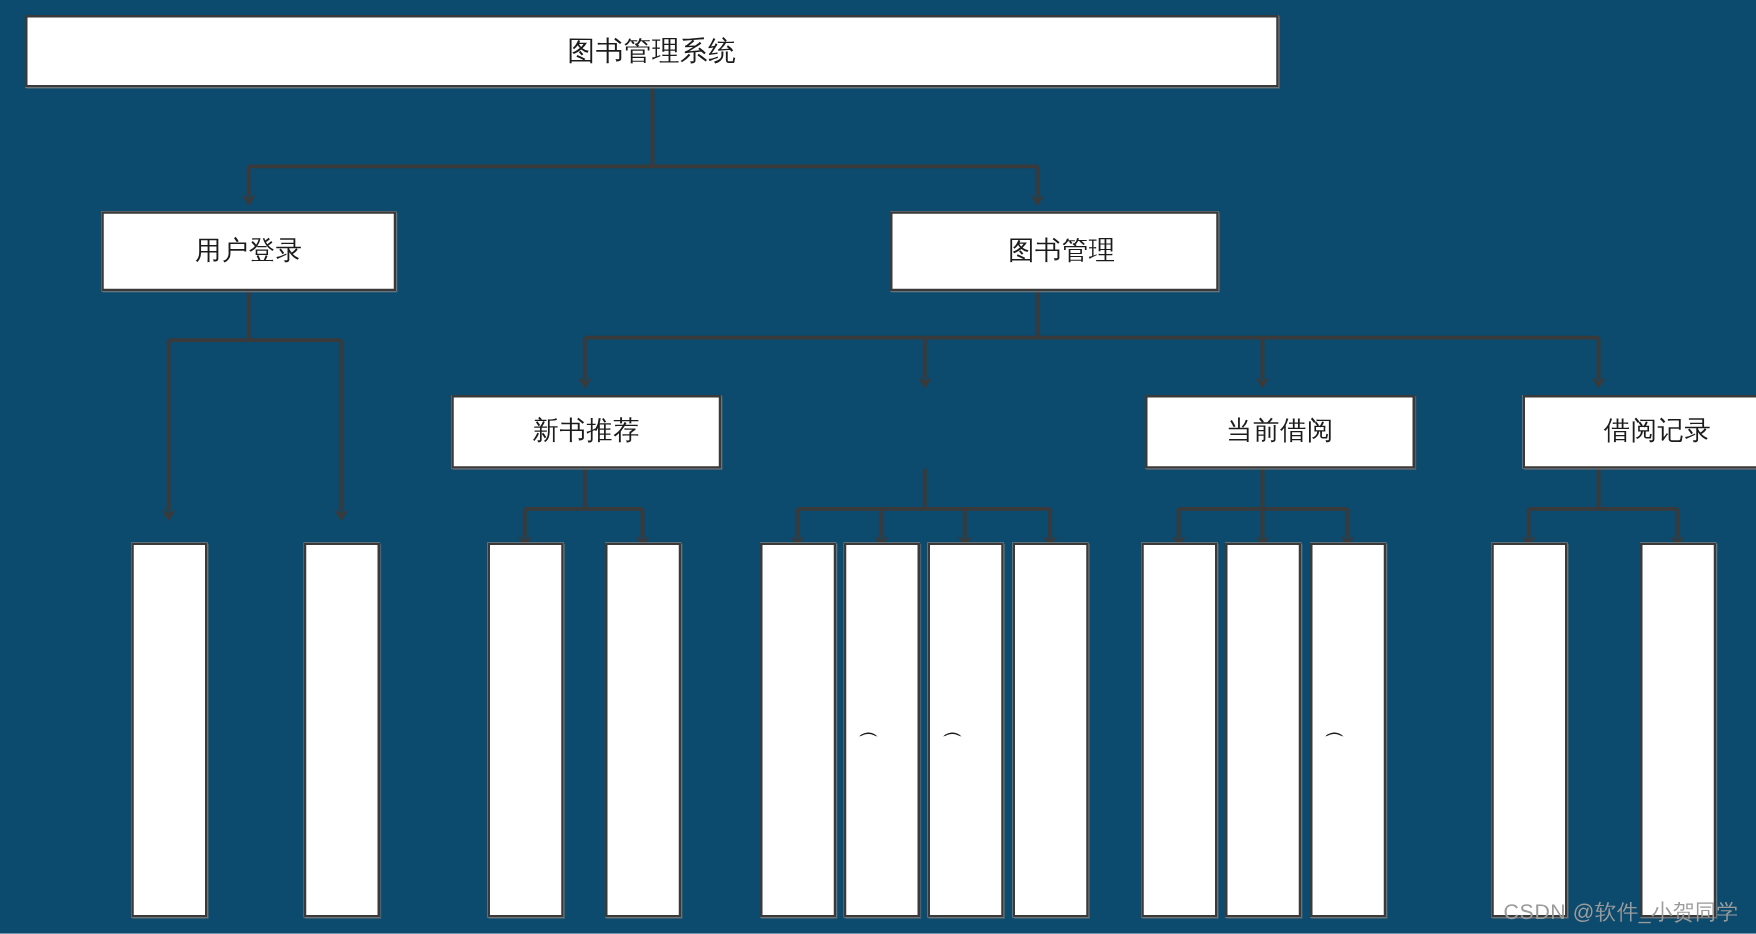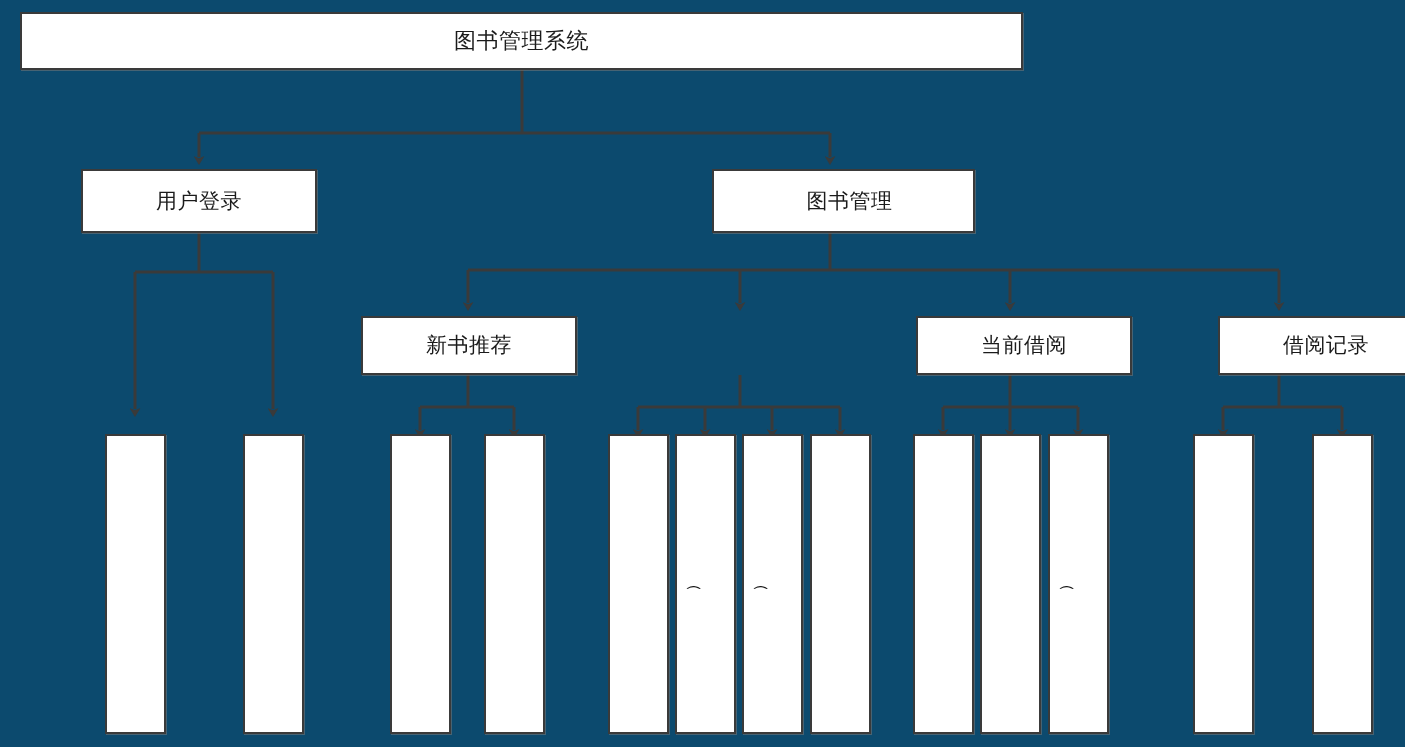--- a/index.html
+++ b/index.html
@@ -193,14 +193,15 @@
 （管理员）</span>
   </div>
 
   <div class="node v" style="left:1193px; top:434px; width:61px; height:300px;">
     <span class="lbl">新增借阅记录</span>
   </div>
   <div class="node v" style="left:1312px; top:434px; width:61px; height:300px;">
     <span class="lbl">查询借阅记录</span>
   </div>
 
+  <div id="watermark">CSDN @软件_小贺同学</div>
 
 </div>
 
 </body></html>

